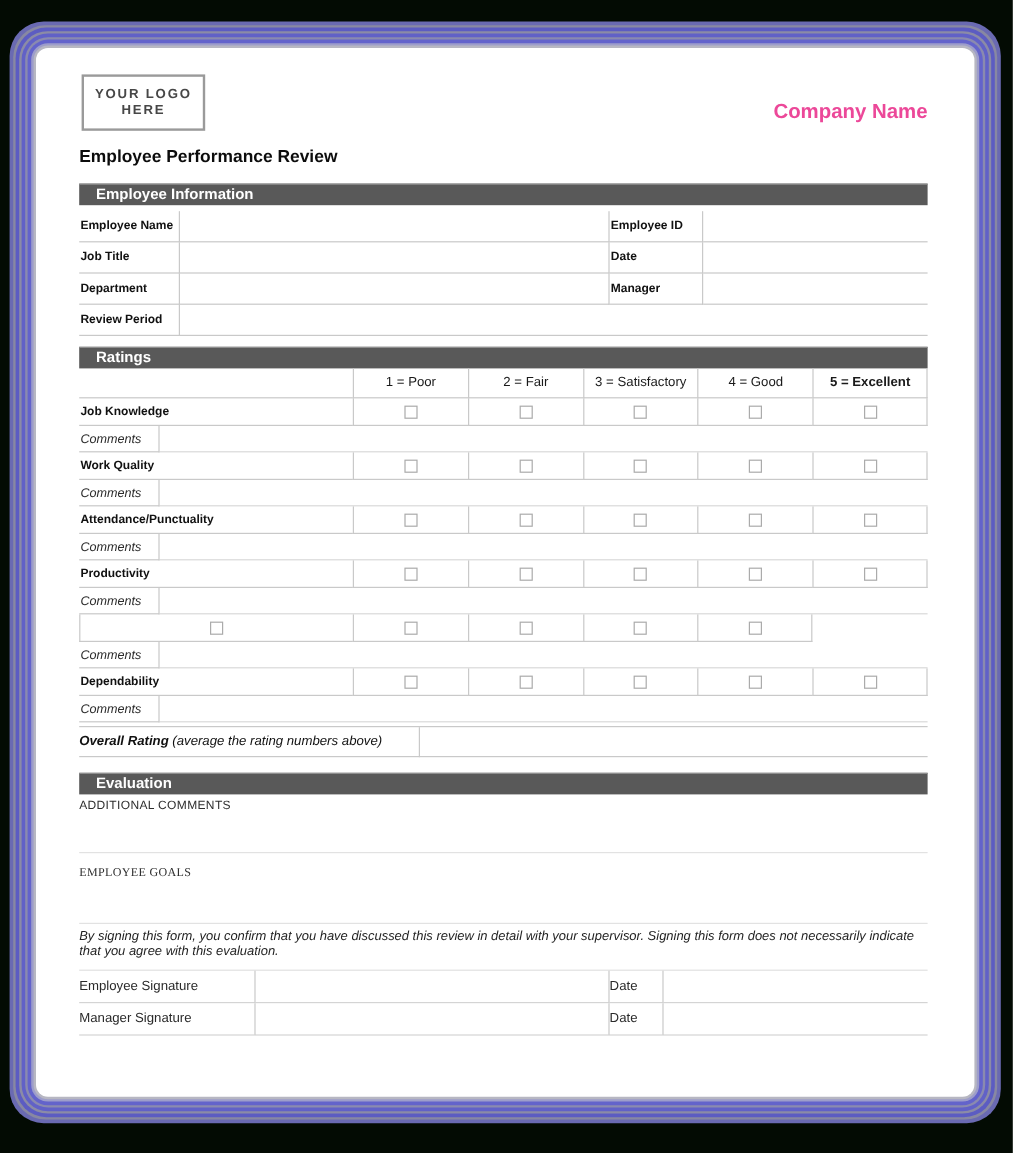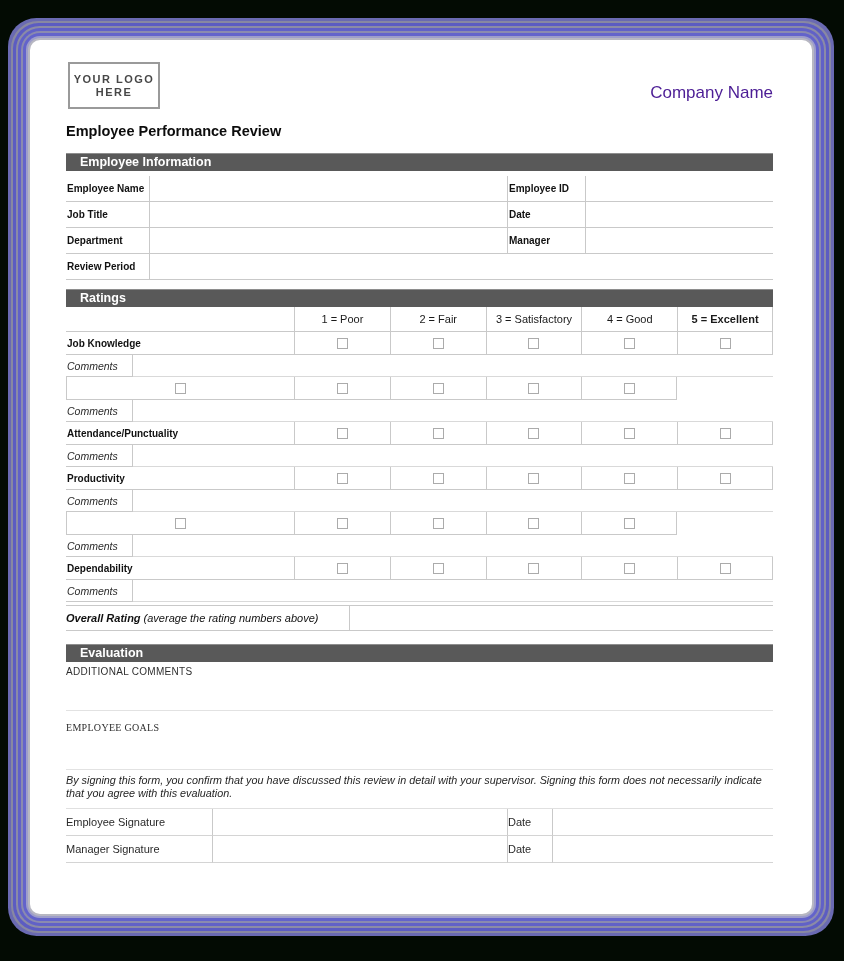--- a/index.html
+++ b/index.html
@@ -21,28 +21,28 @@
       0 0 0 9px  #8a8aaf,
       0 0 0 12px #6161c7,
       0 0 0 14px #8b8ba6,
       0 0 0 17px #5c5cc2,
       0 0 0 19px #8888a2,
       0 0 0 22px #6a6ab2;
   }
   .content { position:relative; height:100%; padding:0 39px 0 36px; }
 
   .logo-box {
-    margin-top:22px; margin-left:2px; width:92px; height:47px;
+    margin-top:22px; margin-left:2px; width:103px; height:47px;
     border:2px solid #9a9a9a; display:flex; flex-direction:column;
     align-items:center; justify-content:center;
     font-weight:bold; font-size:11px; letter-spacing:1.5px; color:#474747; line-height:13px;
   }
   .company-name {
     position:absolute; top:21px; right:39px;
-    font-size:17px; font-weight:normal; color:#4c1d95;
+    font-size:17px; font-weight:bold; color:#ec4899;
   }
   .form-title { margin-top:14px; font-size:14.5px; font-weight:bold; color:#0c0c0c; height:17px; }
 
   .section-bar {
     margin-top:13px; height:18px; line-height:17px;
     background: var(--section-bar, #595959);
     border-top:1px solid #8e8e8e;
     color:#fff; font-weight:bold; font-size:12.5px; padding-left:14px;
   }
   .section-bar.first { margin-top:13px; }
@@ -153,20 +153,21 @@
       <div class="cell chk-cell last">
           <span class="checkbox"></span>
         </div>
     </div>
     <div class="row com-row">
       <div class="cell br com-lbl">Comments</div>
       <div class="cell com-field"></div>
     </div>
 
     <div class="row rate-row">
+      <div class="cell lbl">Work Quality</div>
       <div class="cell chk-cell">
           <span class="checkbox"></span>
         </div>
       <div class="cell chk-cell">
           <span class="checkbox"></span>
         </div>
       <div class="cell chk-cell">
           <span class="checkbox"></span>
         </div>
       <div class="cell chk-cell">

